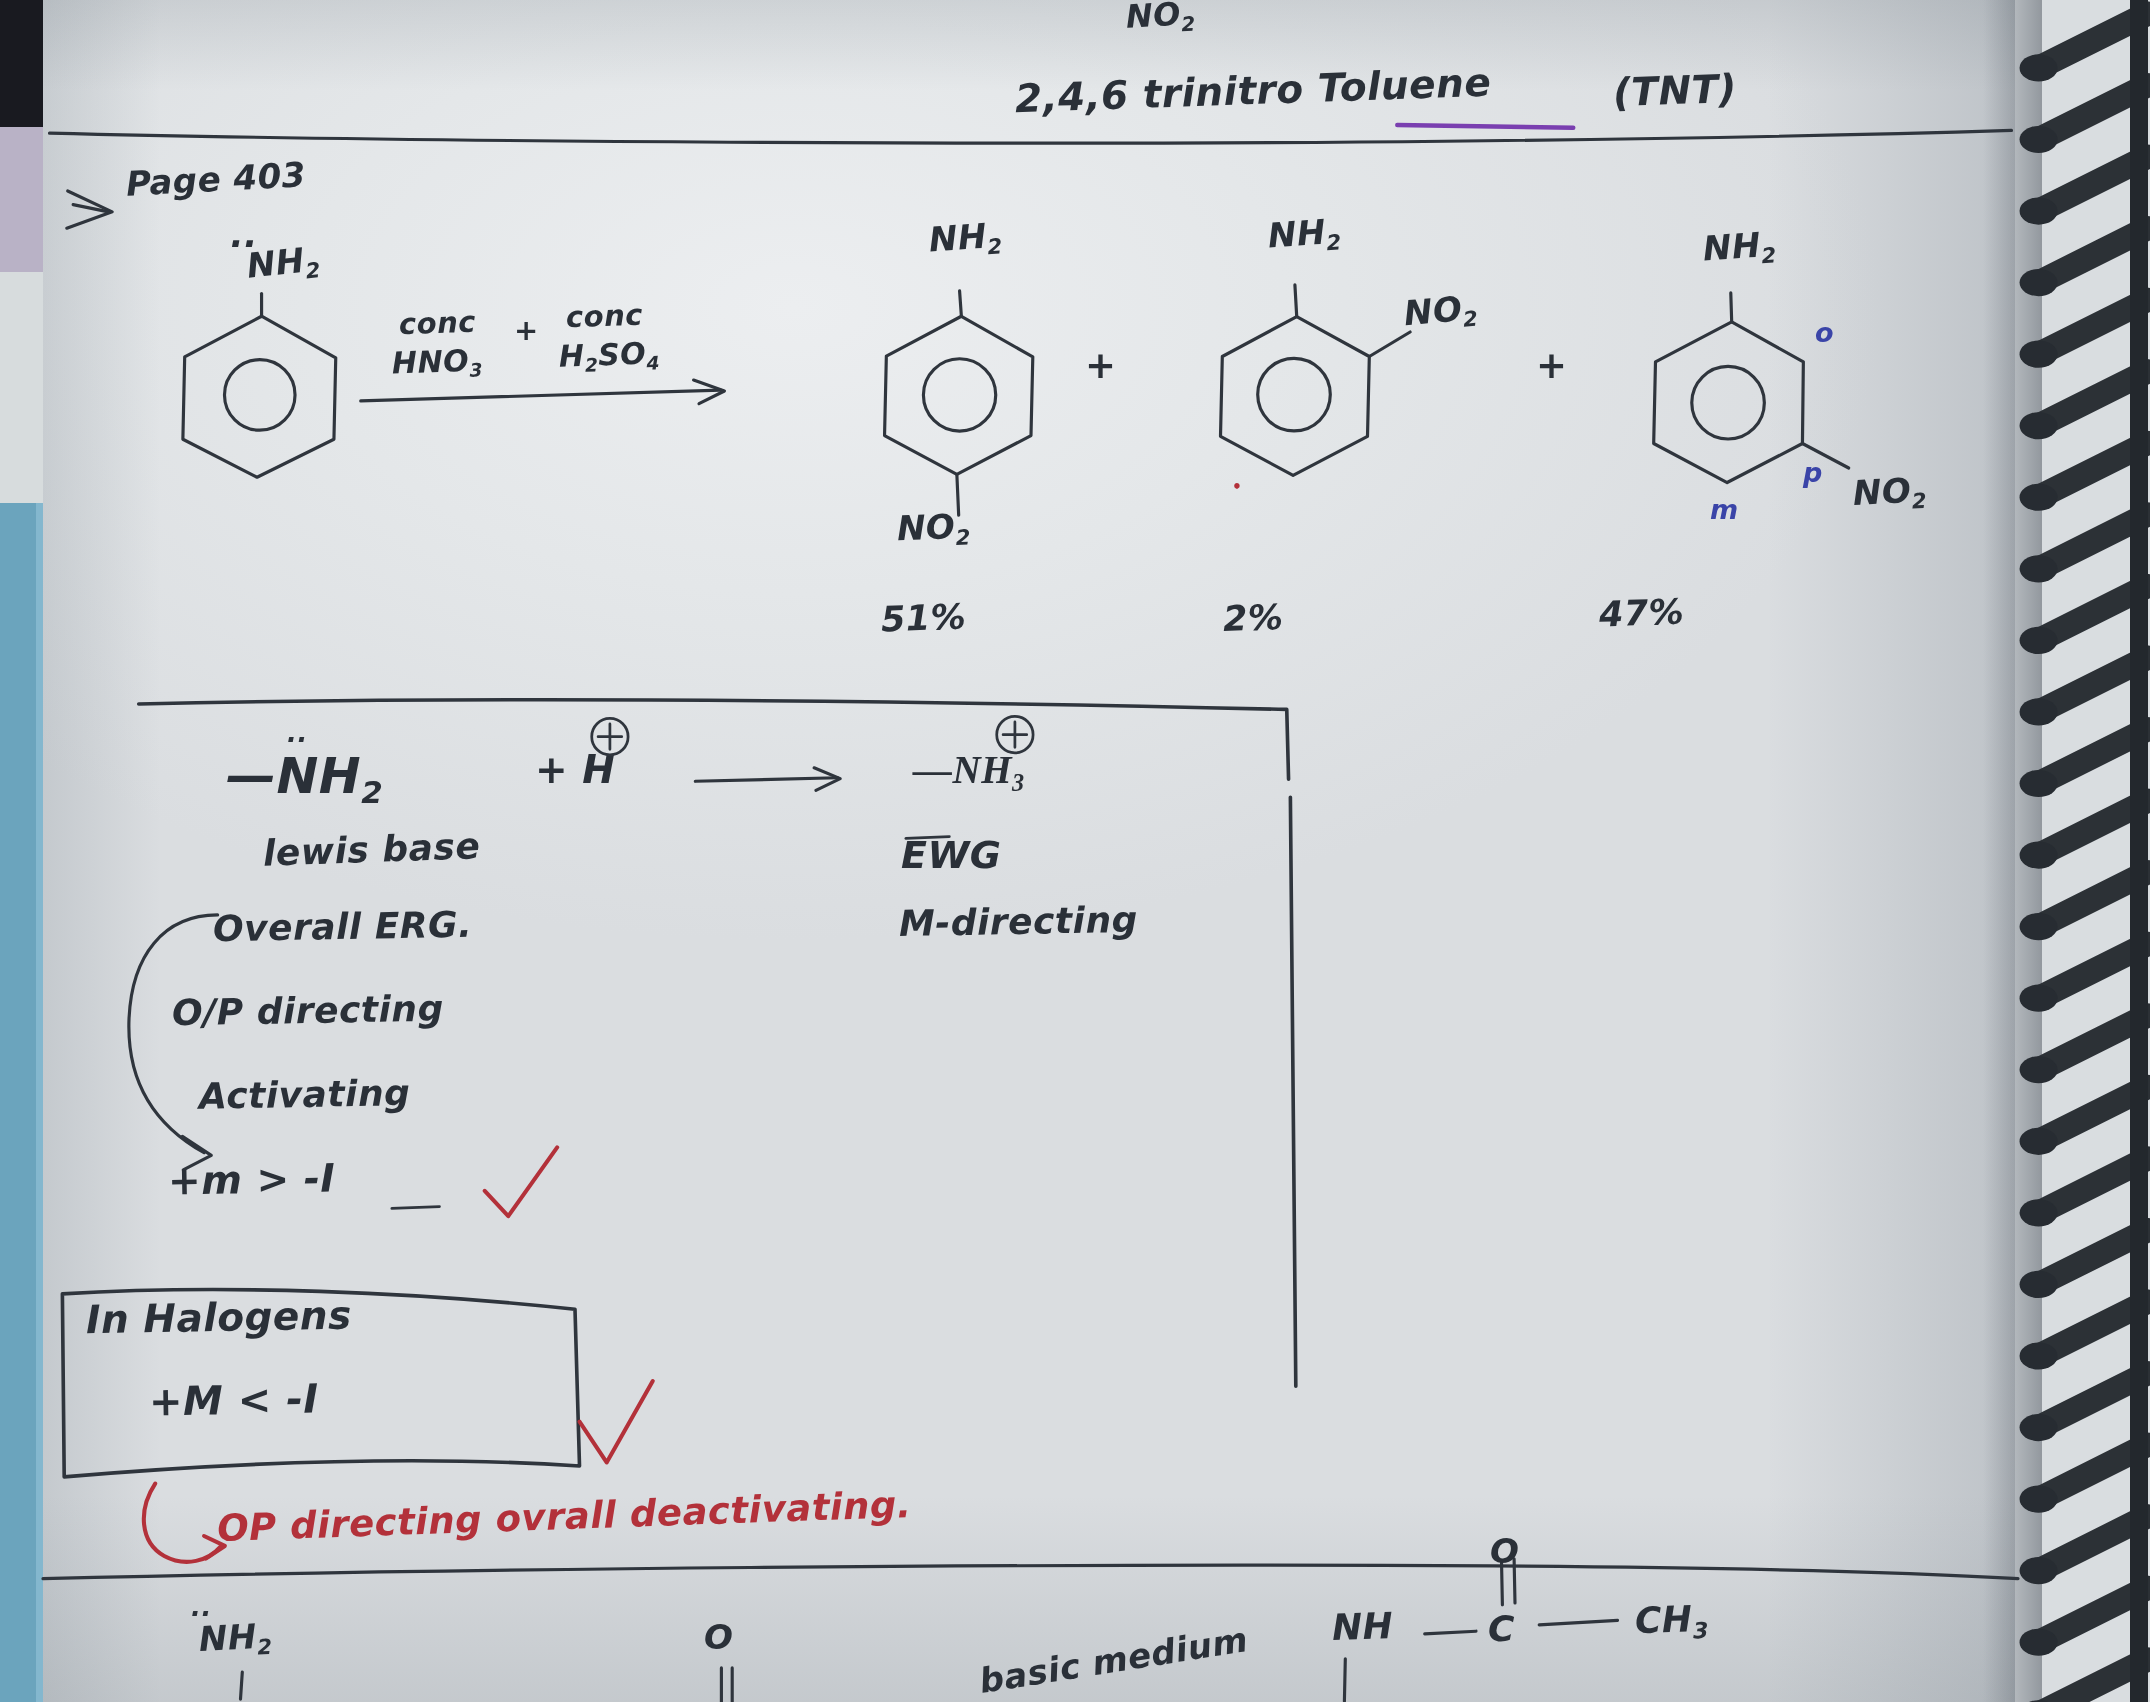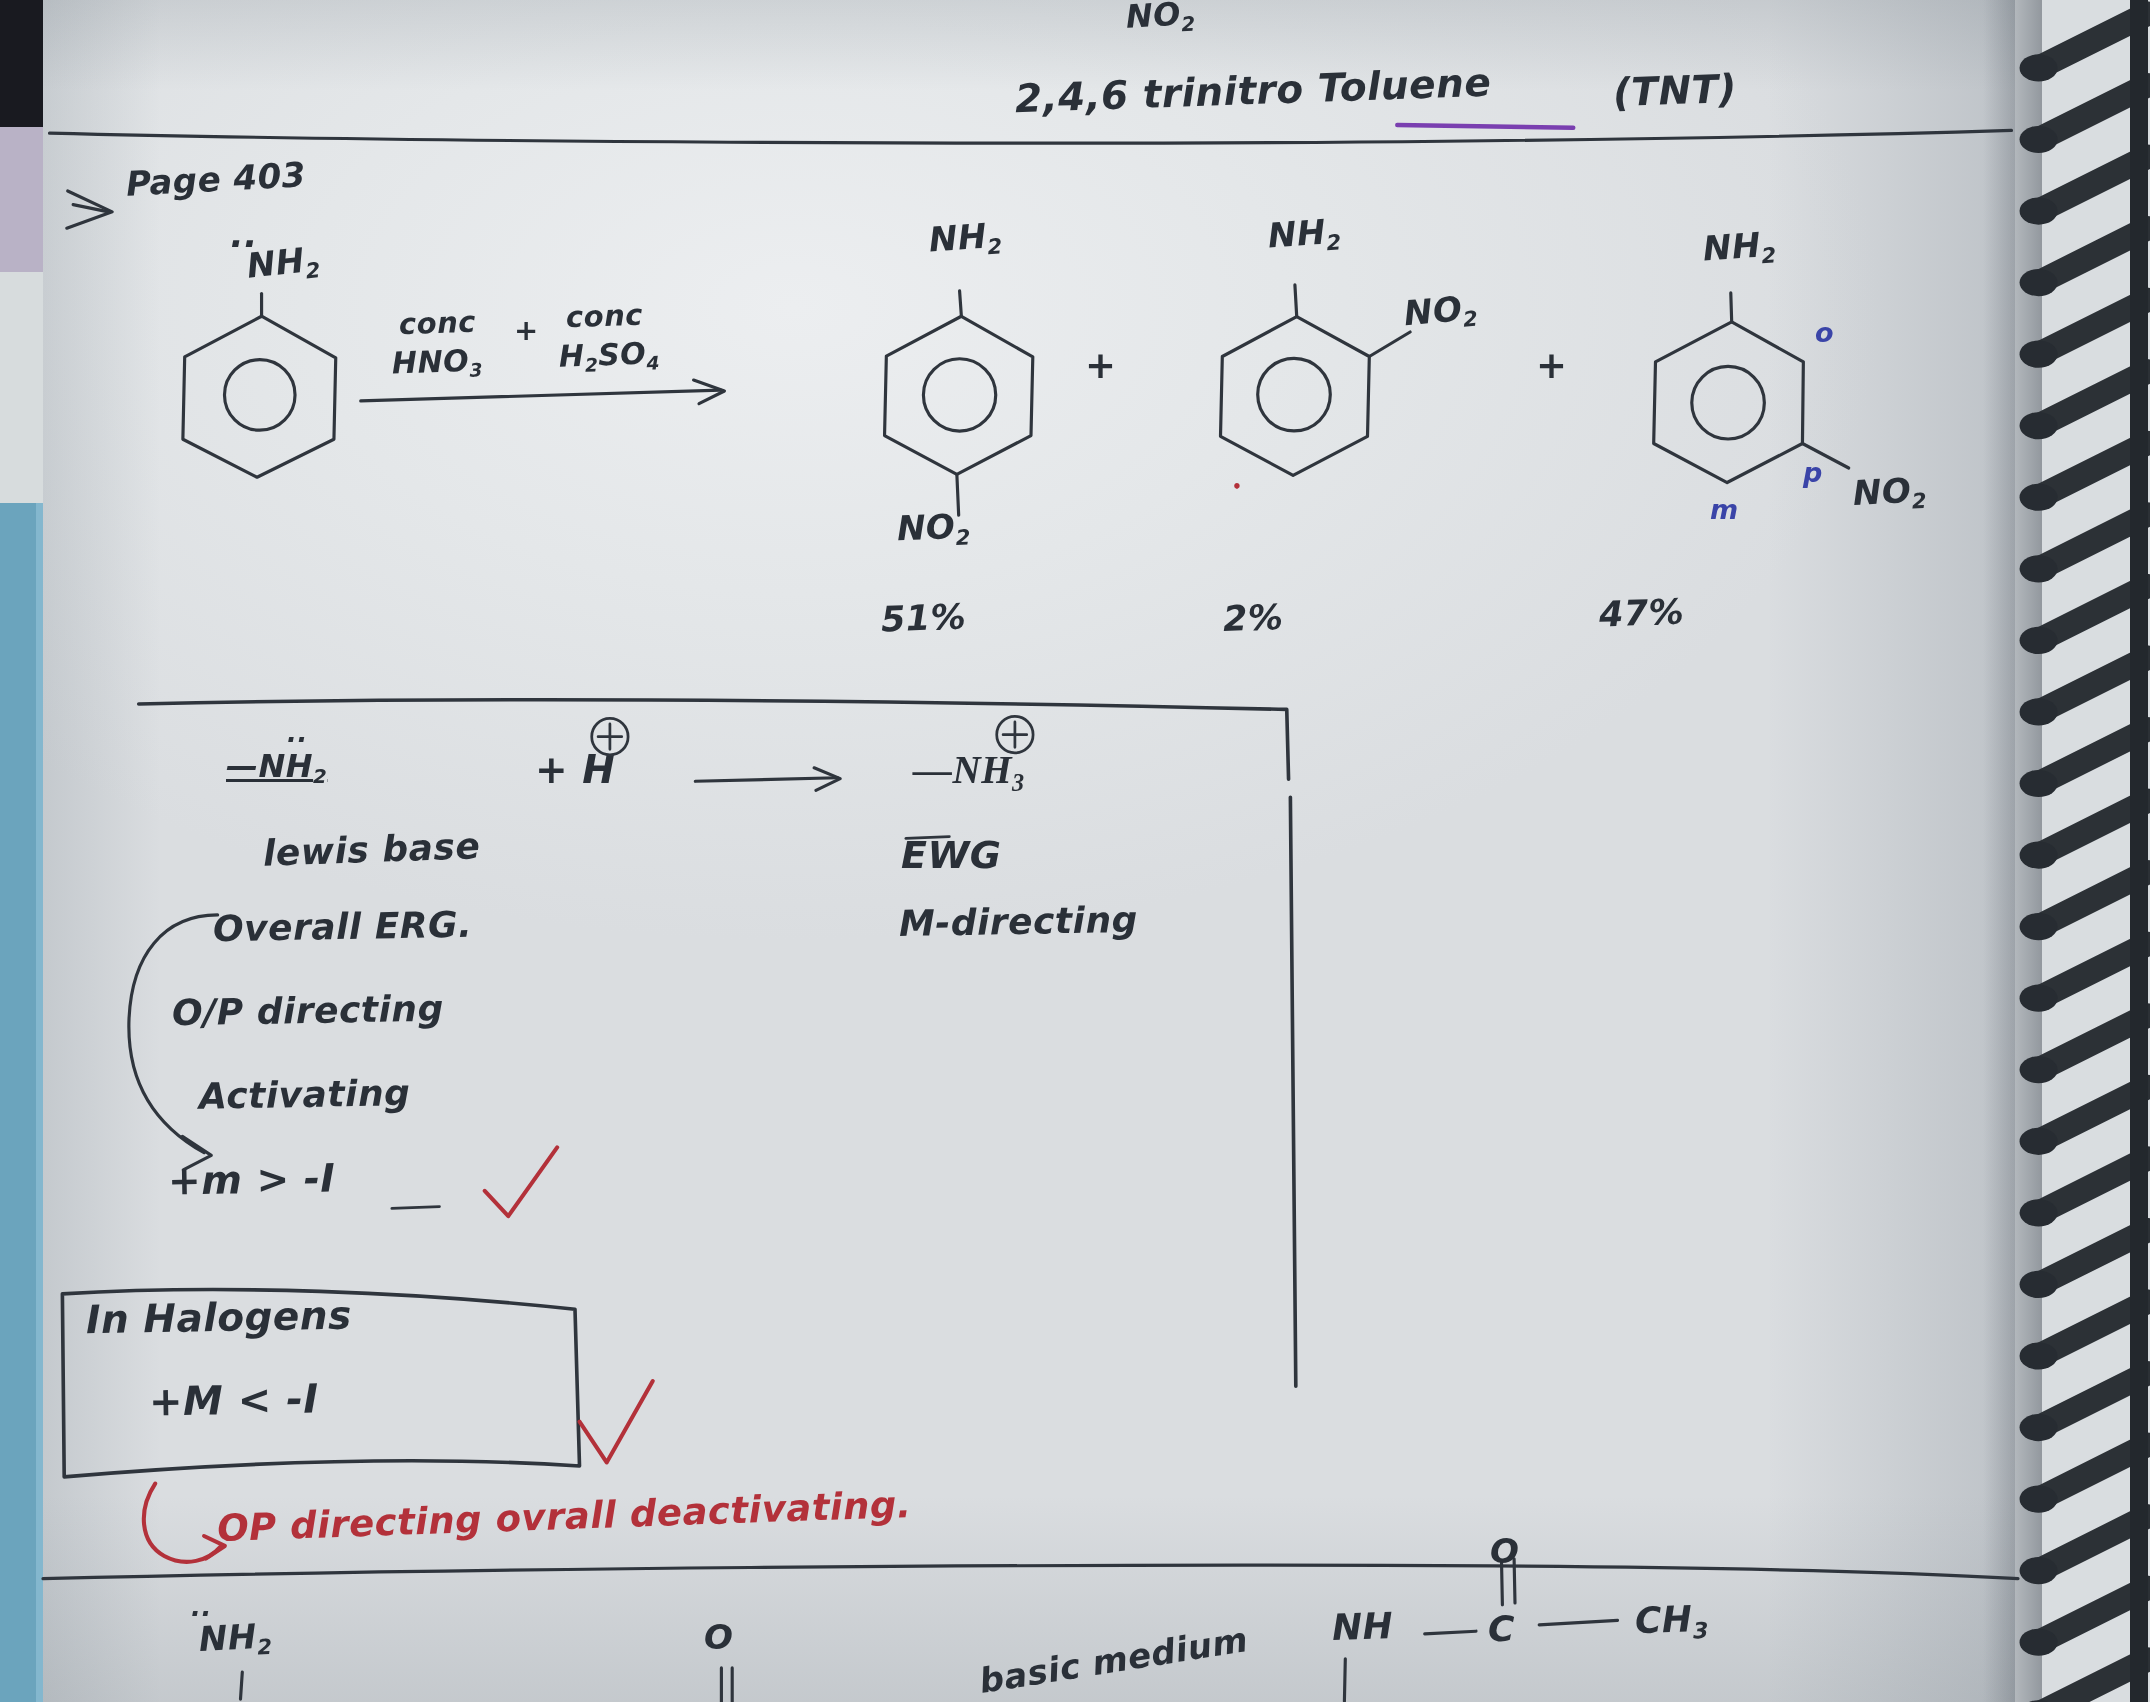--- a/index.html
+++ b/index.html
@@ -219,21 +219,21 @@
   <div class="ink hw" style="left:1599px;top:593px;font-size:35px;transform:rotate(-2deg);">
     <span>47%</span>
   </div>
 
   <svg style="left:136px;top:693px;width:1187px;height:707px;" viewBox="0 0 2620 1560" width="1187" height="707">
     <path class="st-box" d="M6 24 C 700 8, 1600 14, 2540 36 L 2544 190"></path>
     <path class="st-box" d="M2548 230 L2560 1530"></path>
   </svg>
 
   <div class="ink hw" style="left:286px;top:725px;font-size:26px;">··</div>
-  <div class="ink hw" style="left:226px;top:747px;font-size:32px;text-decoration:underline;">—NH<span class="sub">2</span></div>
+  <div class="ink hw" style="left:226px;top:747px;font-size:50px;">—NH<span class="sub">2</span></div>
   <div class="ink hw" style="left:535px;top:747px;font-size:39px;">+ H</div>
   <svg style="left:589px;top:713px;width:50px;height:50px;" viewBox="0 0 110 110" width="50" height="50">
     <circle class="st-thin" cx="46" cy="52" r="40"></circle>
     <path class="st-thin" d="M46 24 L46 80 M20 52 L72 52"></path>
   </svg>
   <svg style="left:693px;top:766px;width:163px;height:36px;" viewBox="0 0 360 80" width="163" height="36">
     <path class="st" d="M4 34 L320 26"></path>
     <path class="st" d="M268 4 L326 28 L272 54"></path>
   </svg>
   <div class="ink hw" style="left:263px;top:829px;font-size:36px;transform:rotate(-2deg);">

